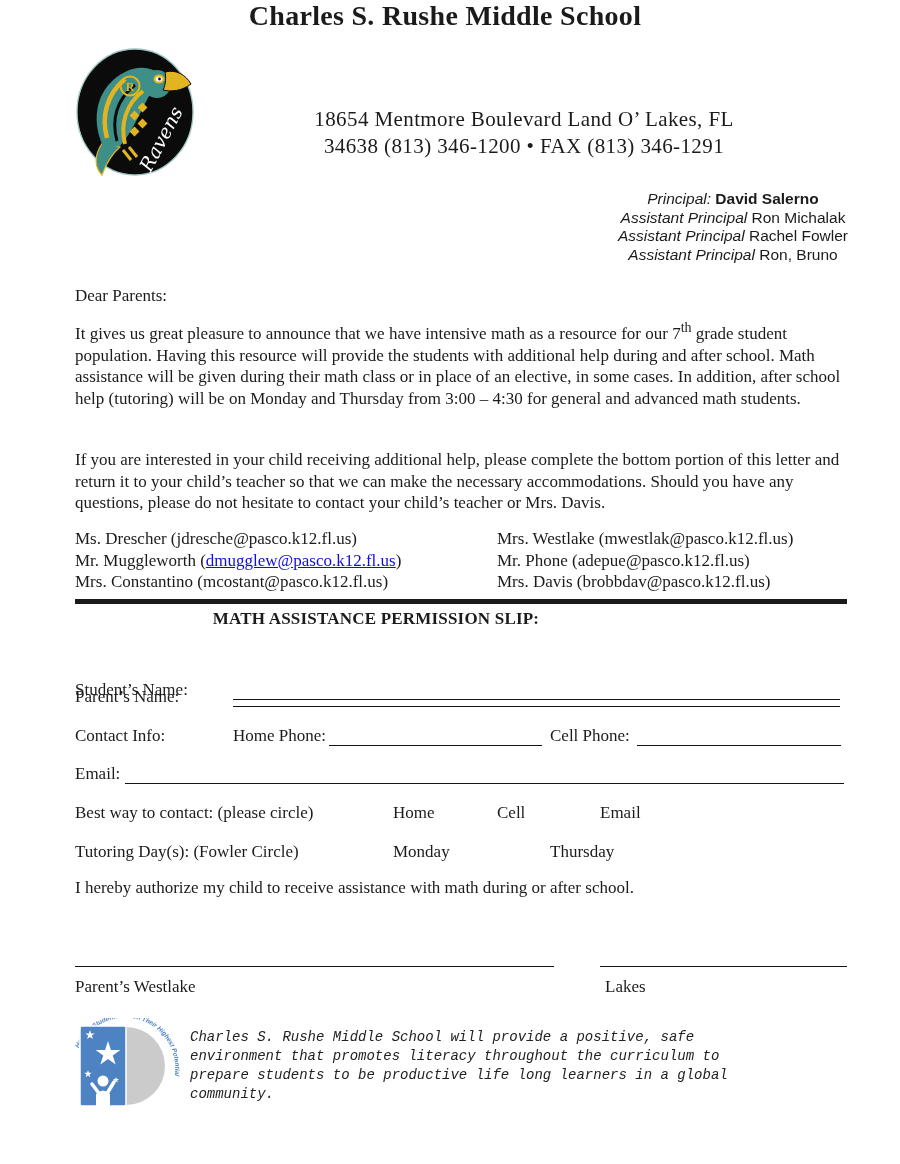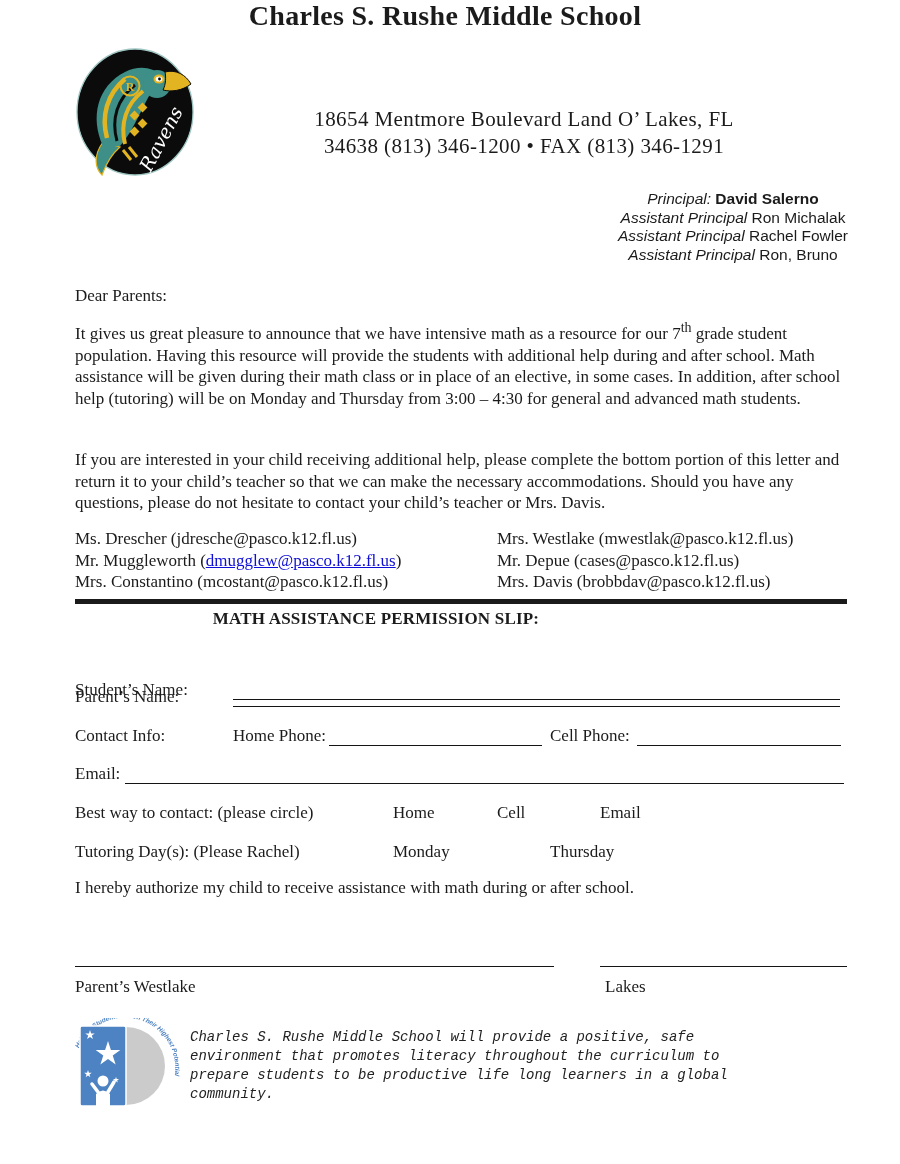--- a/index.html
+++ b/index.html
@@ -149,21 +149,21 @@
 
   <div class="abs serif body-text para2">If you are interested in your child receiving additional help, please complete the bottom portion of this letter and return it to your child’s teacher so that we can make the necessary accommodations.  Should you have any questions, please do not hesitate to contact your child’s teacher or Mrs. Davis.</div>
 
   <div class="abs serif body-text teachers">
     <div class="teacher-row">
       <span class="tcol-left">Ms. Drescher (jdresche@pasco.k12.fl.us)</span>
       <span class="tcol-right">Mrs. Westlake (mwestlak@pasco.k12.fl.us)</span>
     </div>
     <div class="teacher-row">
       <span class="tcol-left"><span>Mr. Muggleworth (</span><a href="#" class="email-link" style="color:#0f0fd6;">dmugglew@pasco.k12.fl.us</a><span>)</span></span>
-      <span class="tcol-right">Mr. Depue (cases@pasco.k12.fl.us)</span>
+      <span class="tcol-right">Mr. Phone (adepue@pasco.k12.fl.us)</span>
     </div>
     <div class="teacher-row">
       <span class="tcol-left">Mrs. Constantino (mcostant@pasco.k12.fl.us)</span>
       <span class="tcol-right">Mrs. Davis (brobbdav@pasco.k12.fl.us)</span>
     </div>
   </div>
 
   <div class="abs divider"></div>
   <div class="abs serif slip-title">MATH ASSISTANCE PERMISSION SLIP:</div>
 
@@ -191,21 +191,21 @@
   </div>
 
   <div class="frow serif" style="top:803px;">
     <span style="left:0;">Best way to contact: (please circle)</span>
     <span style="left:318px;">Home</span>
     <span style="left:422px;">Cell</span>
     <span style="left:525px;">Email</span>
   </div>
 
   <div class="frow serif" style="top:842px;">
-    <span style="left:0;">Tutoring Day(s): (Please Rachel)</span>
+    <span style="left:0;">Tutoring Day(s): (Fowler Circle)</span>
     <span style="left:318px;">Monday</span>
     <span style="left:475px;">Thursday</span>
   </div>
 
   <div class="abs serif body-text" style="left:75px; top:877px; width:780px;">I hereby authorize my child to receive assistance with math during or after school.</div>
 
   <div class="abs sig-line" style="left:75px;  top:966px; width:479px;"></div>
   <div class="abs sig-line" style="left:600px; top:966px; width:247px;"></div>
   <div class="abs serif body-text" style="left:75px;  top:976px;">Parent’s Westlake</div>
   <div class="abs serif body-text" style="left:605px; top:976px;">Lakes</div>

